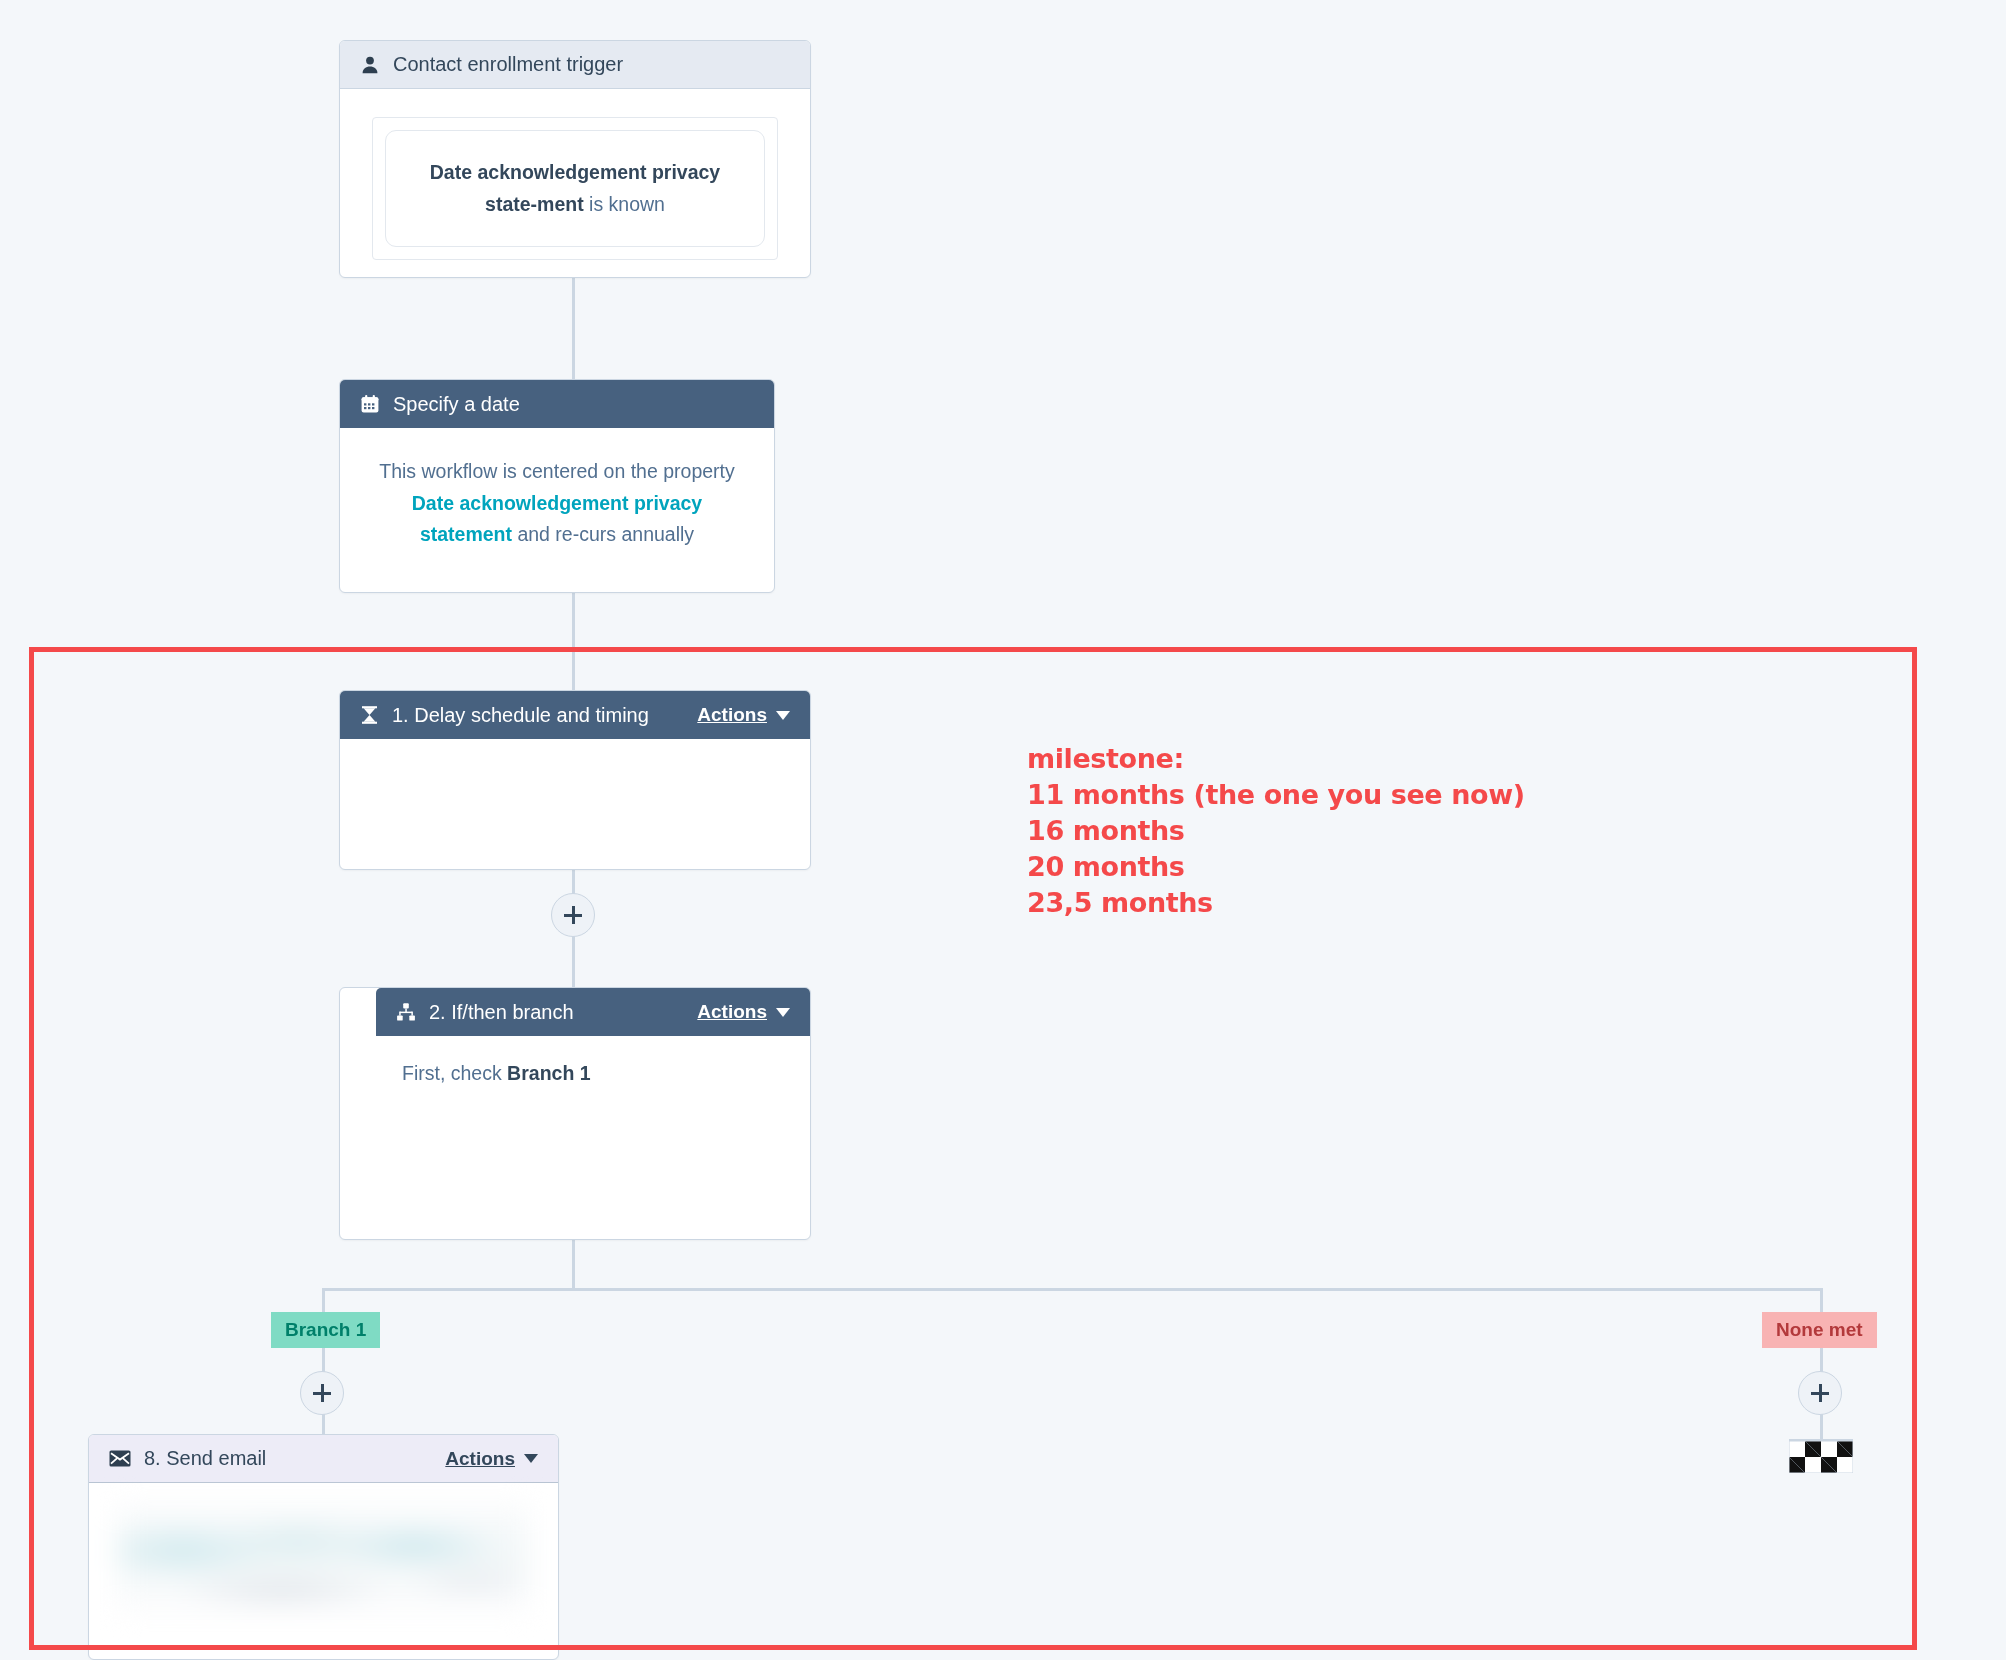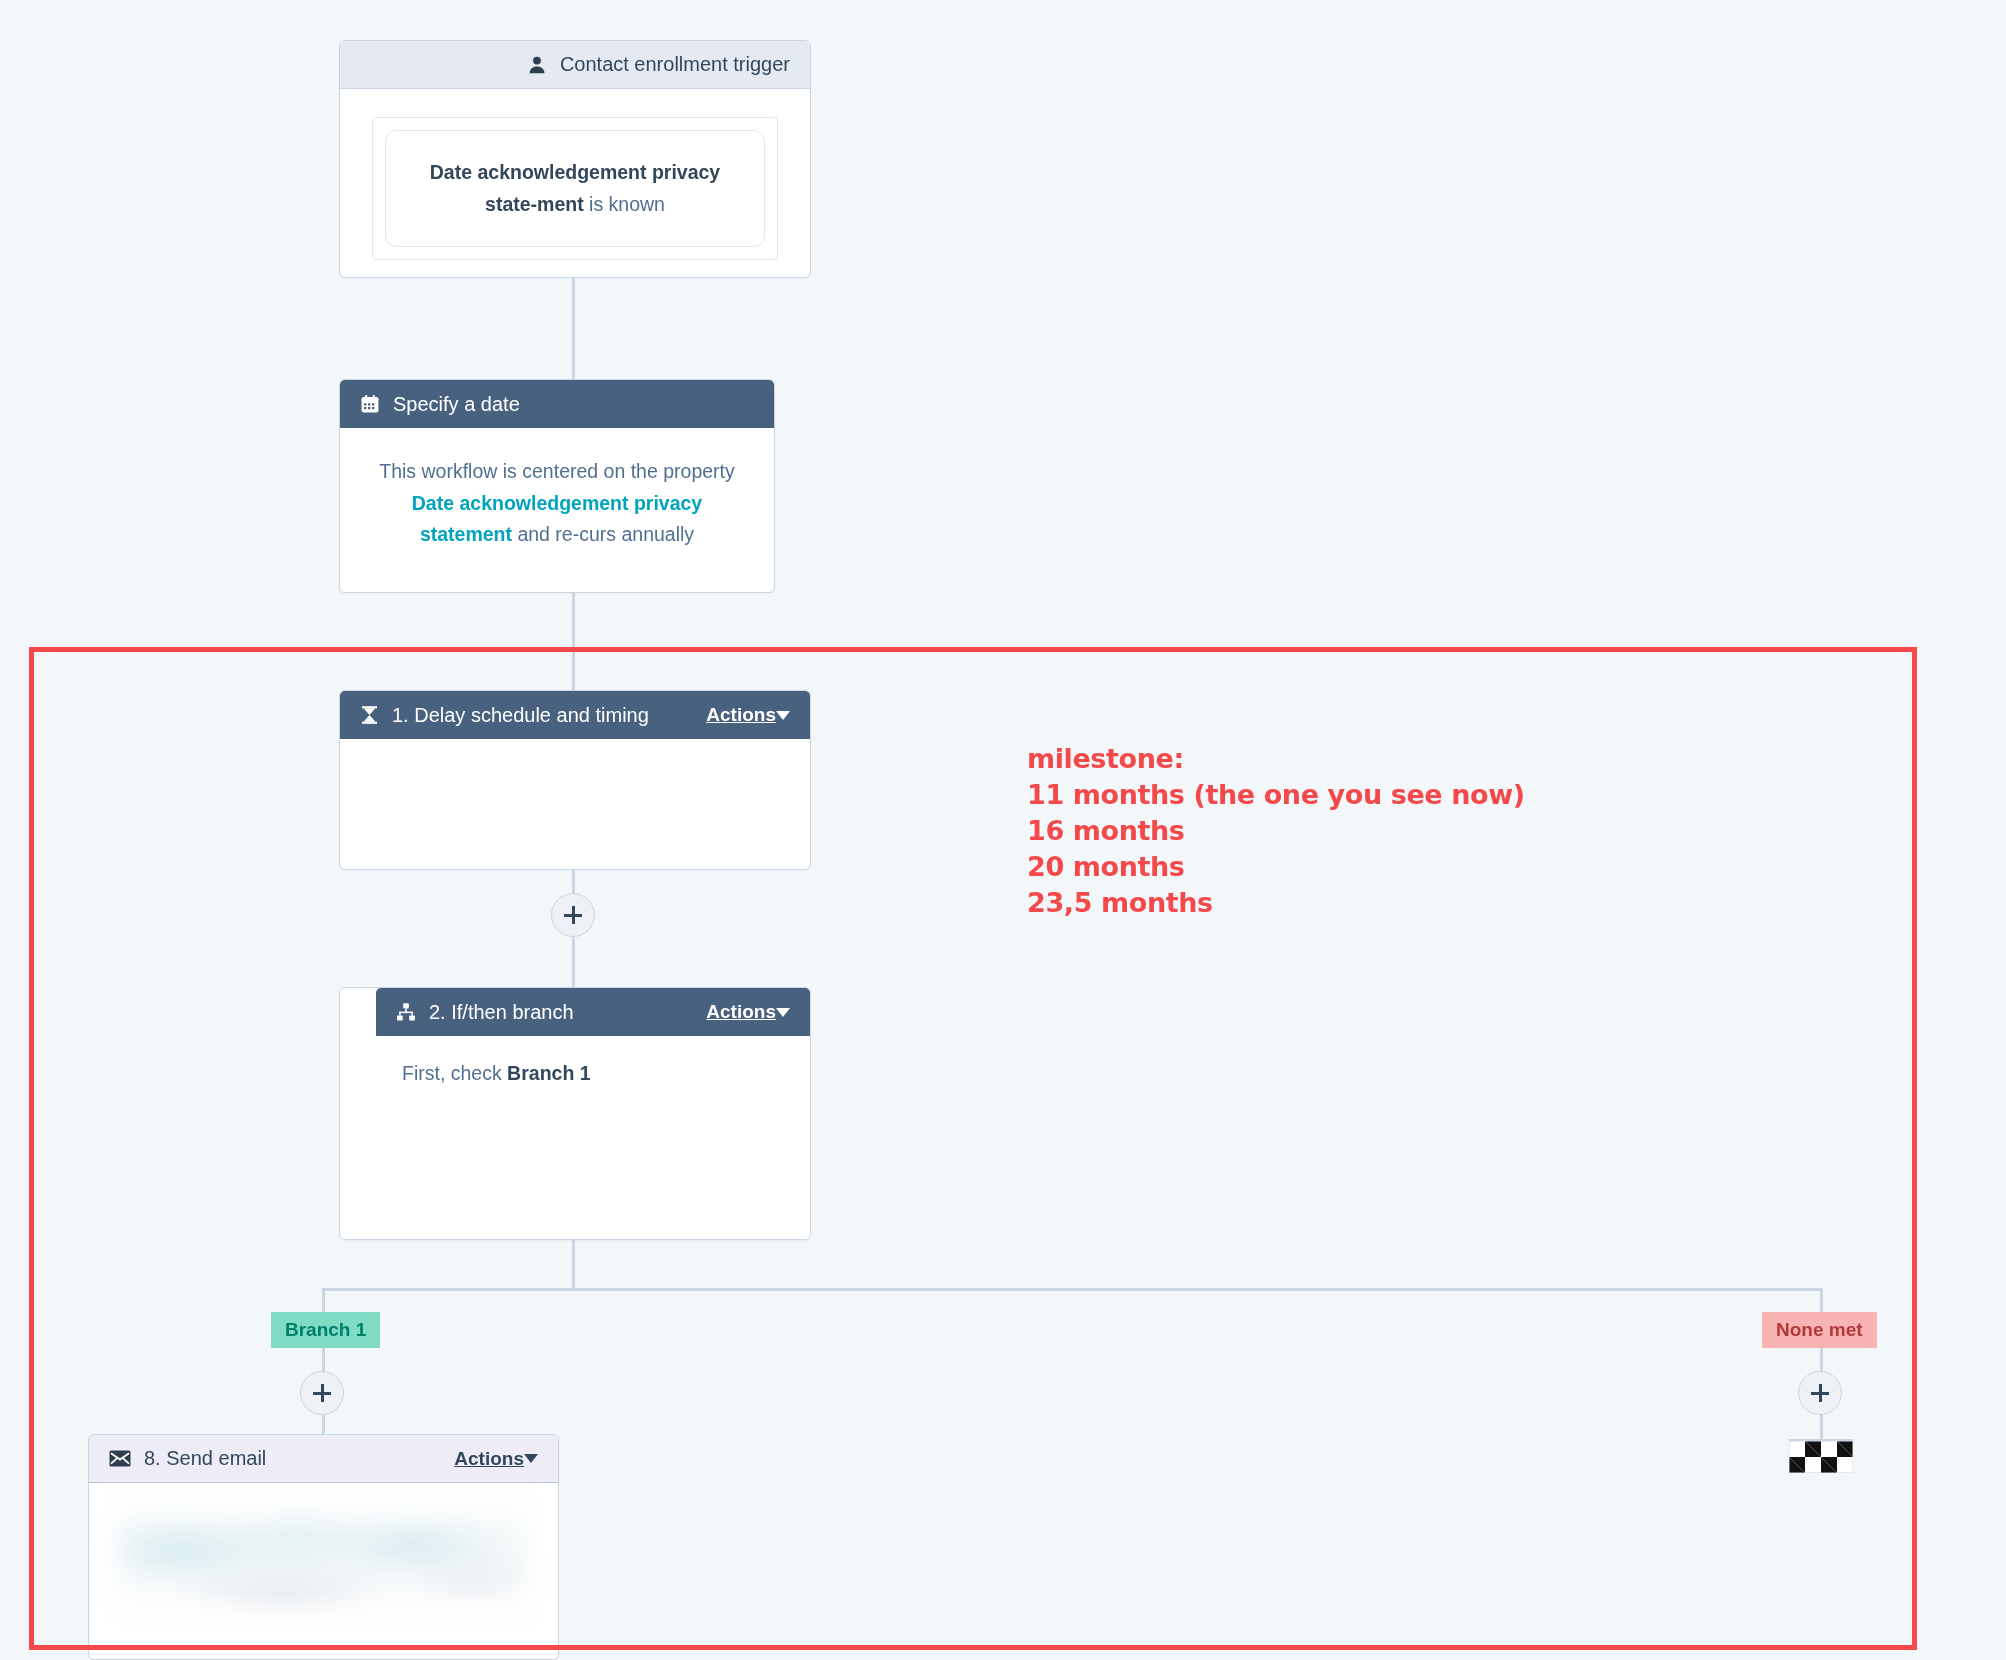--- a/index.html
+++ b/index.html
@@ -80,21 +80,20 @@
     height: 48px;
     padding: 0 20px;
     box-sizing: border-box;
     border-radius: 5px 5px 0 0;
     font-size: 20px;
   }
   .card-header.light {
     background: #e5eaf2;
     color: #33475b;
     border-bottom: 1px solid #cbd6e2;
-    justify-content: flex-end;
   }
   .card-header.lavender {
     background: #edecf7;
     color: #33475b;
     border-bottom: 1px solid #b8c4d3;
   }
   .card-header.dark {
     background: #47617f;
     color: #ffffff;
   }
@@ -105,20 +104,21 @@
     line-height: 0;
   }
   .card-header .hdr-title {
     font-weight: 400;
     white-space: nowrap;
   }
   .actions-wrap {
     margin-left: auto;
     display: flex;
     align-items: center;
+    gap: 9px;
     justify-content: flex-end;
   }
   .actions-link {
     font-size: 19px;
     font-weight: 700;
     text-decoration: underline;
     color: inherit;
     white-space: nowrap;
   }
   .caret {

